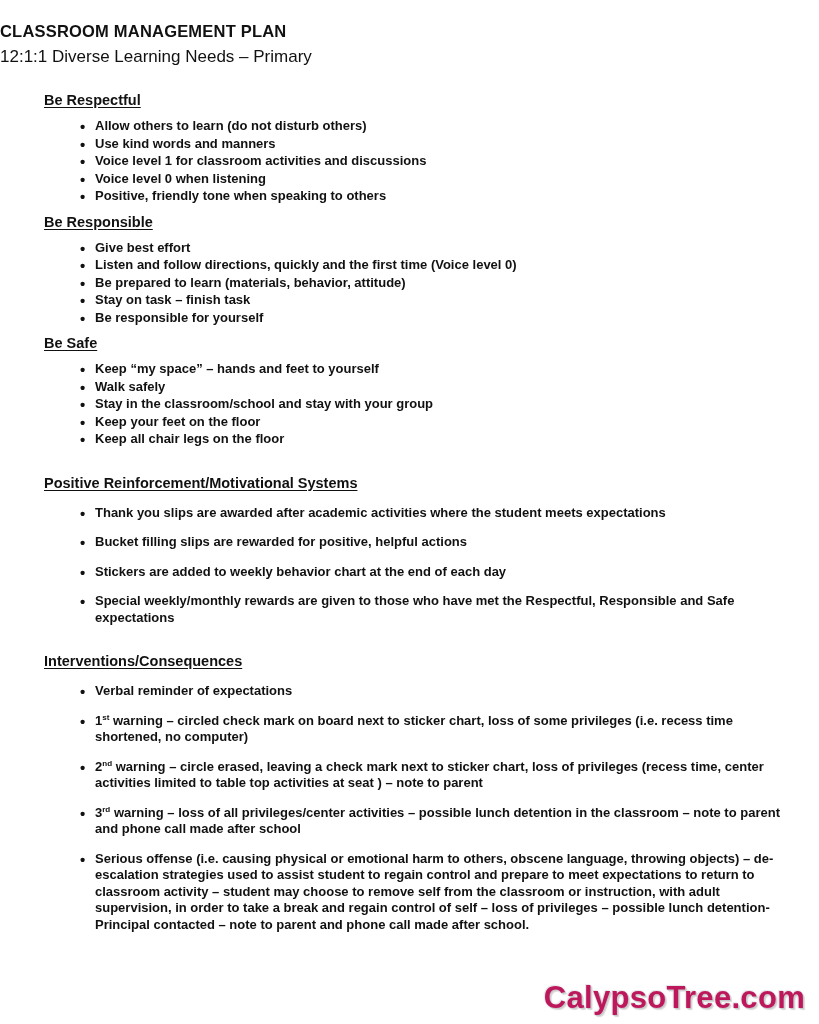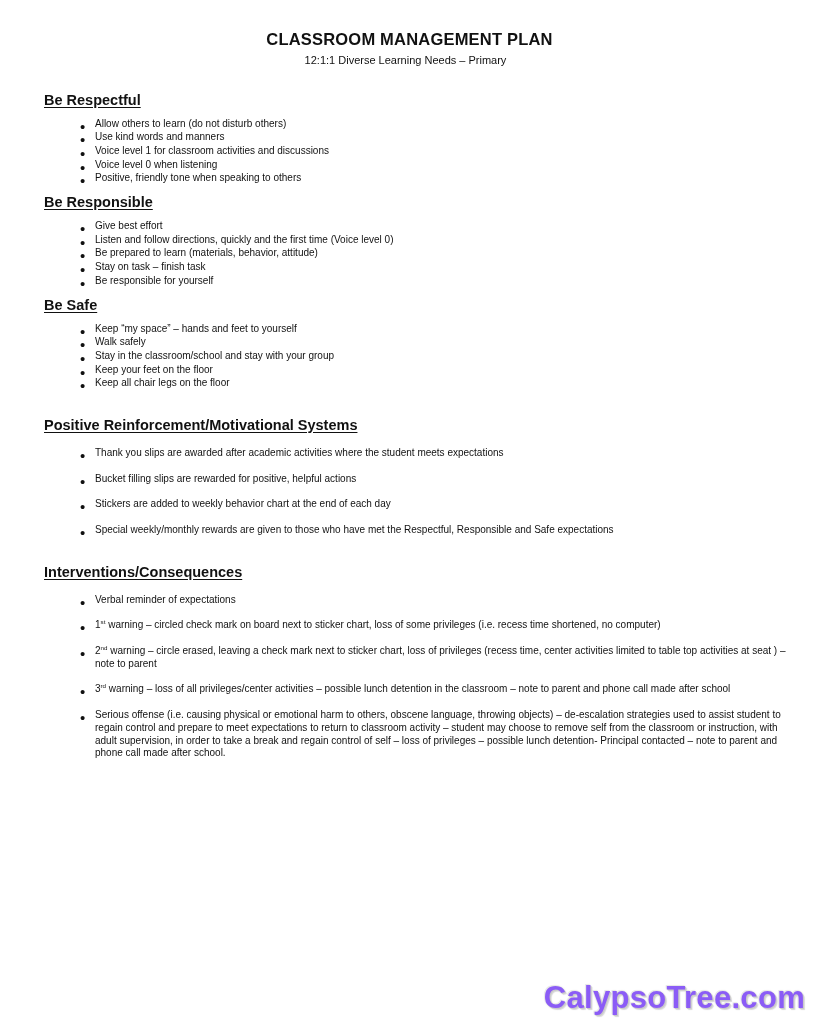--- a/index.html
+++ b/index.html
@@ -15,32 +15,31 @@
     height: 1024px;
     background: #ffffff;
     overflow: hidden;
     font-family: "Liberation Sans", sans-serif;
     color: #111111;
     box-sizing: border-box;
   }
 
   
   .title-block {
-    padding-top: 28px;
-    text-align: center;
+    padding-top: 20px;
   }
   .doc-title {
     font-size: 16.5px;
     font-weight: bold;
     letter-spacing: 0.2px;
     line-height: 1.35;
     margin: 0;
   }
   .doc-subtitle {
-    font-size: 11px;
+    font-size: 17px;
     font-weight: normal;
     line-height: 1.4;
     margin: 3px 8px 0 0;
   }
 
   
   .body-wrap {
     padding: 0 28px 0 44px;
   }
 
@@ -65,24 +64,25 @@
   }
 
   
   ul.bullets {
     list-style: none;
     margin: 9px 0 0 0;
     padding: 0;
   }
   ul.bullets > li {
     position: relative;
-    font-size: 10px;
+    font-size: 13px;
     line-height: 1.27;
     padding-left: 51px;
     margin-bottom: 2px;
+    font-weight: bold;
   }
   ul.bullets > li::before {
     content: "\2022";
     position: absolute;
     left: 36px;
     top: -1px;
     font-size: 15px;
     line-height: 1.27;
     color: #111111;
   }
@@ -101,21 +101,21 @@
   }
 
   
   .watermark {
     position: absolute;
     right: 14px;
     bottom: 8px;
     font-size: 31px;
     font-weight: bold;
     letter-spacing: 0.3px;
-    color: #8b5cf6;
+    color: #be185d;
     text-shadow:
        1px 1px 0 #c9c9c9,
        2px 2px 1px #d8d8d8,
       -1px -1px 0 #e8e8e8,
        0 0 2px #d0d0d0;
     white-space: nowrap;
     user-select: none;
   }
 </style>
 </head>

